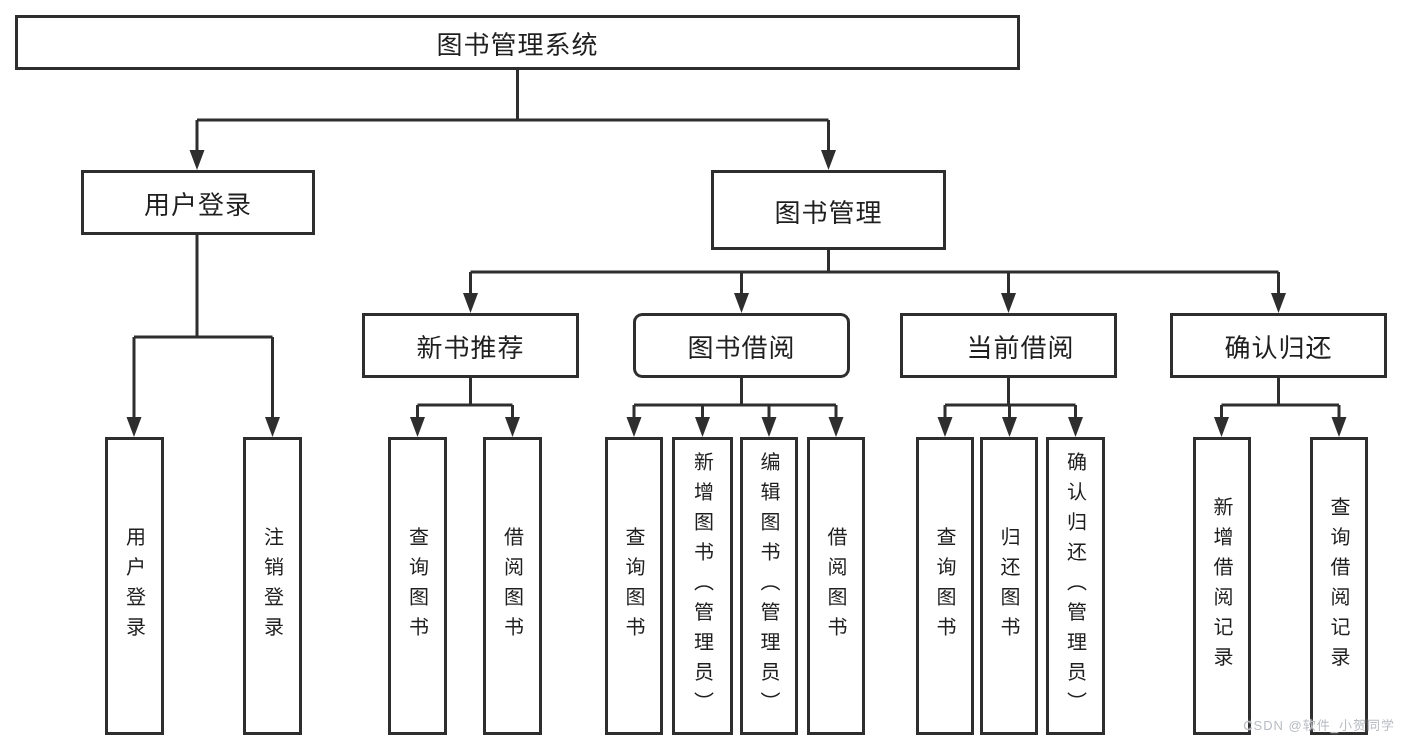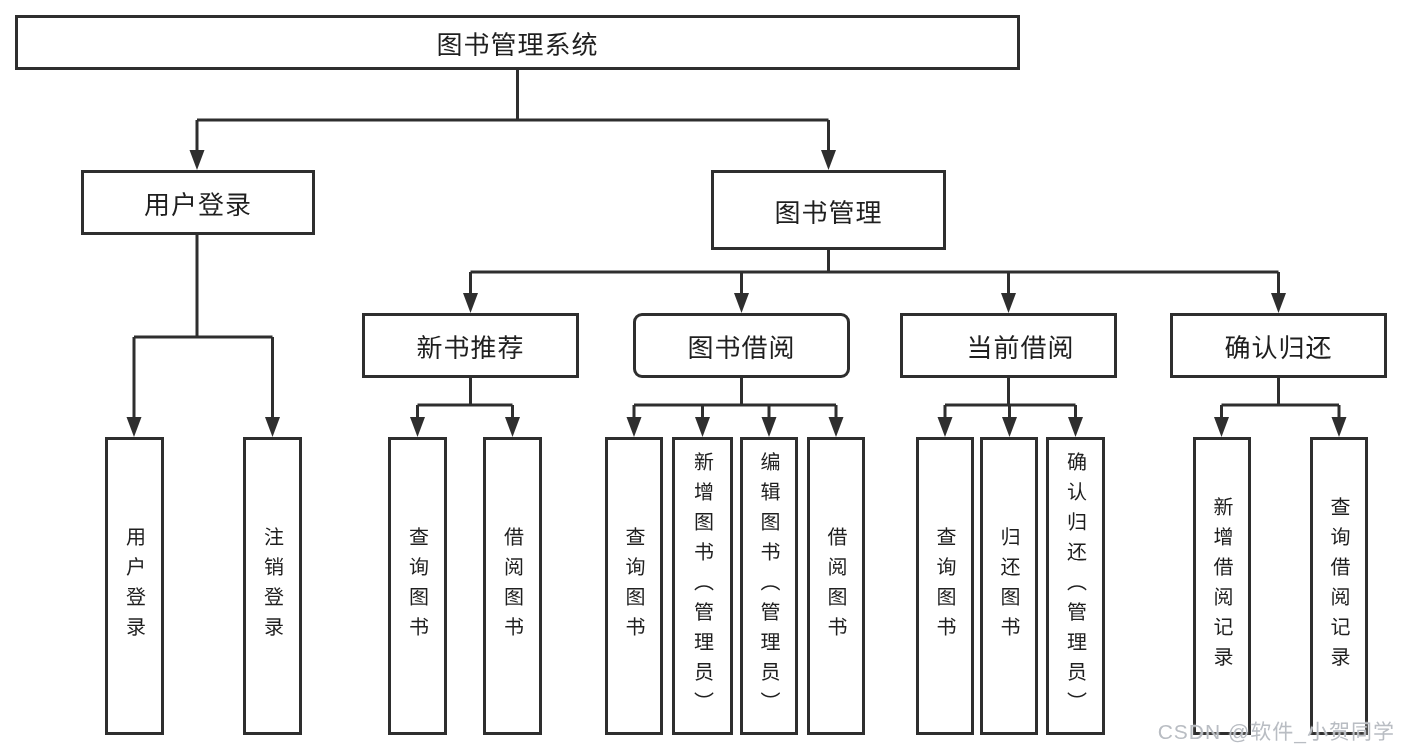--- a/index.html
+++ b/index.html
@@ -45,21 +45,21 @@
     text-orientation:mixed;
     font-size:20px;
     letter-spacing:10px;
     line-height:1;
     color:var(--text);
     white-space:nowrap;
   }
   .watermark{
     position:absolute;z-index:5;
     right:10px;top:715px;
-    font-size:21px;
+    font-size:13px;
     letter-spacing:1px;
     color:var(--watermark);
     text-shadow:0 0 2px #ffffff;
     white-space:nowrap;
     text-align:right;
   }
 </style>
 </head>
 <body>
 

